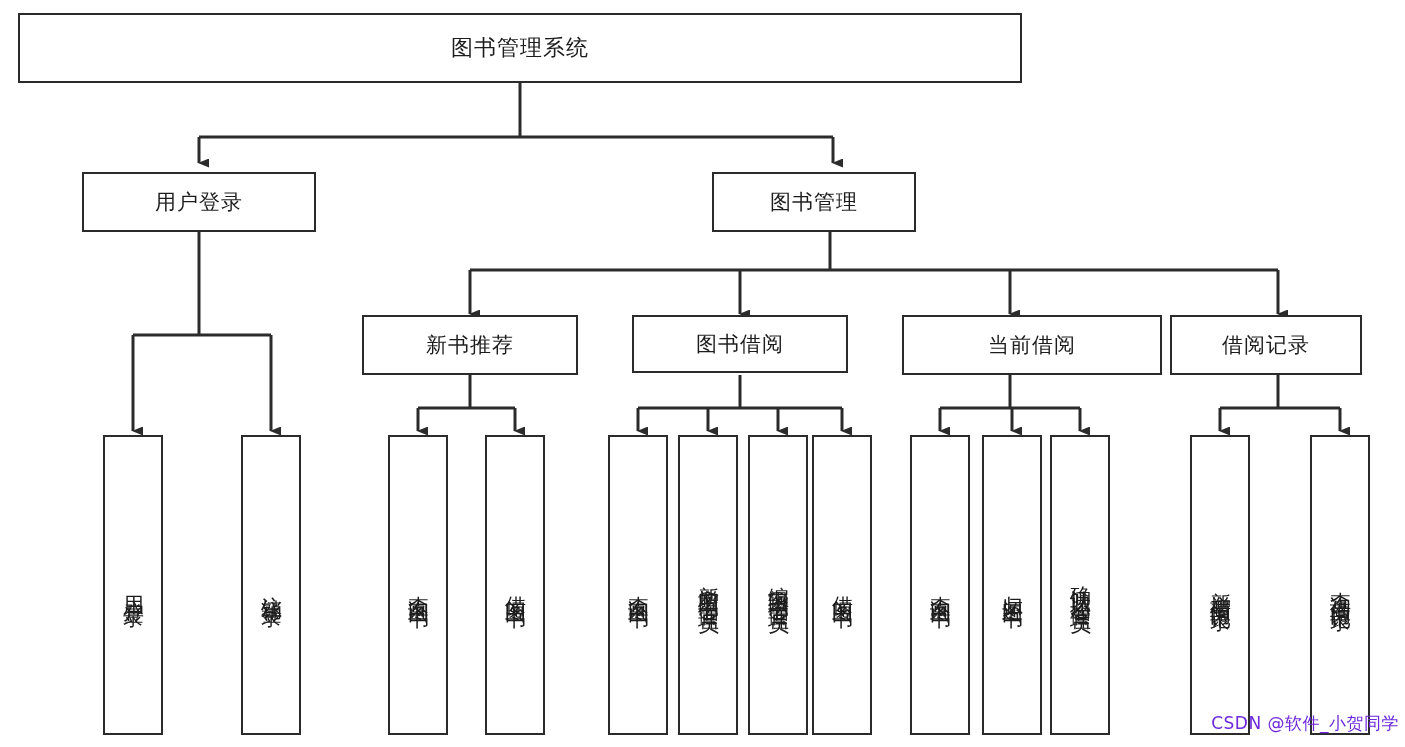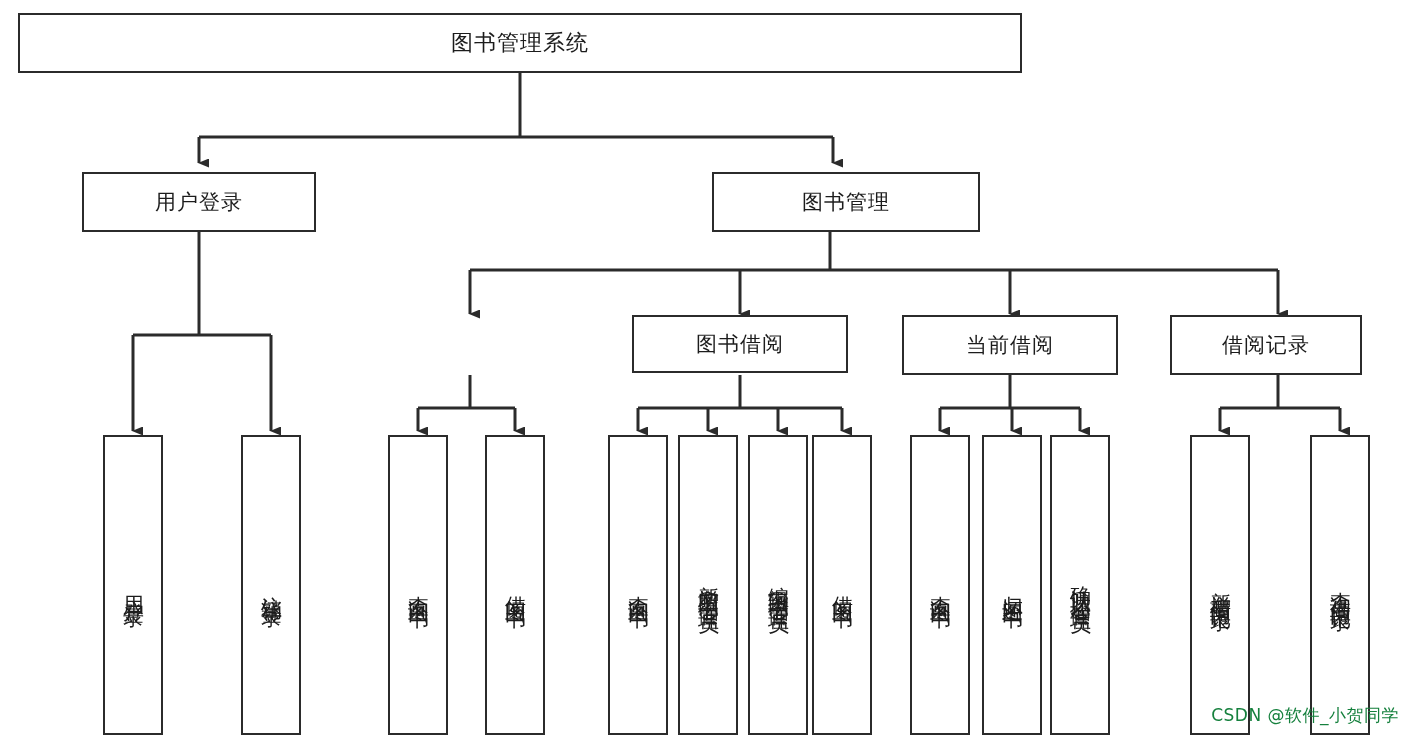--- a/index.html
+++ b/index.html
@@ -50,23 +50,23 @@
     writing-mode:vertical-rl;
     text-orientation:upright;
     font-size:21px;
     letter-spacing:4px;
     white-space:nowrap;
     line-height:1;
   }
   .watermark{
     position:absolute;
     right:6px;
-    bottom:20px;
+    bottom:12px;
     font-size:17px;
-    color:#15803d;
+    color:#6d28d9;
     letter-spacing:0.5px;
     white-space:nowrap;
     font-family:"DejaVu Sans","Liberation Sans",sans-serif;
   }
 </style>
 </head>
 <body>
 
 <div id="stage">
 
@@ -113,35 +113,38 @@
       <path d="M1012,408 L1012,431" marker-end="url(#arrow)"></path>
       <path d="M1080,408 L1080,431" marker-end="url(#arrow)"></path>
 
       <path d="M1278,375 L1278,408"></path>
       <path d="M1220,408 L1340,408"></path>
       <path d="M1220,408 L1220,431" marker-end="url(#arrow)"></path>
       <path d="M1340,408 L1340,431" marker-end="url(#arrow)"></path>
     </g>
   </svg>
 
-  <div class="node root" style="left:18px; top:13px; width:1004px; height:60px;">
+  <div class="node root" style="left:18px; top:13px; width:1004px; height:70px;">
     <span class="lbl">图书管理系统</span>
   </div>
 
   <div class="node" style="left:82px; top:172px; width:234px; height:60px;">
     <span class="lbl">用户登录</span>
   </div>
-  <div class="node" style="left:712px; top:172px; width:268px; height:60px;">
+  <div class="node" style="left:712px; top:172px; width:204px; height:60px;">
     <span class="lbl">图书管理</span>
   </div>
 
+  <div class="node" style="left:362px; top:315px; width:216px; height:60px;">
+    <span class="lbl">新书推荐</span>
+  </div>
   <div class="node" style="left:632px; top:315px; width:216px; height:58px;">
     <span class="lbl">图书借阅</span>
   </div>
-  <div class="node" style="left:902px; top:315px; width:216px; height:60px;">
+  <div class="node" style="left:902px; top:315px; width:260px; height:60px;">
     <span class="lbl">当前借阅</span>
   </div>
   <div class="node" style="left:1170px; top:315px; width:192px; height:60px;">
     <span class="lbl">借阅记录</span>
   </div>
 
   <div class="node vert" style="left:103px; top:435px; width:60px; height:300px;">
     <span class="lbl">用户登录</span>
   </div>
   <div class="node vert" style="left:241px; top:435px; width:60px; height:300px;">

